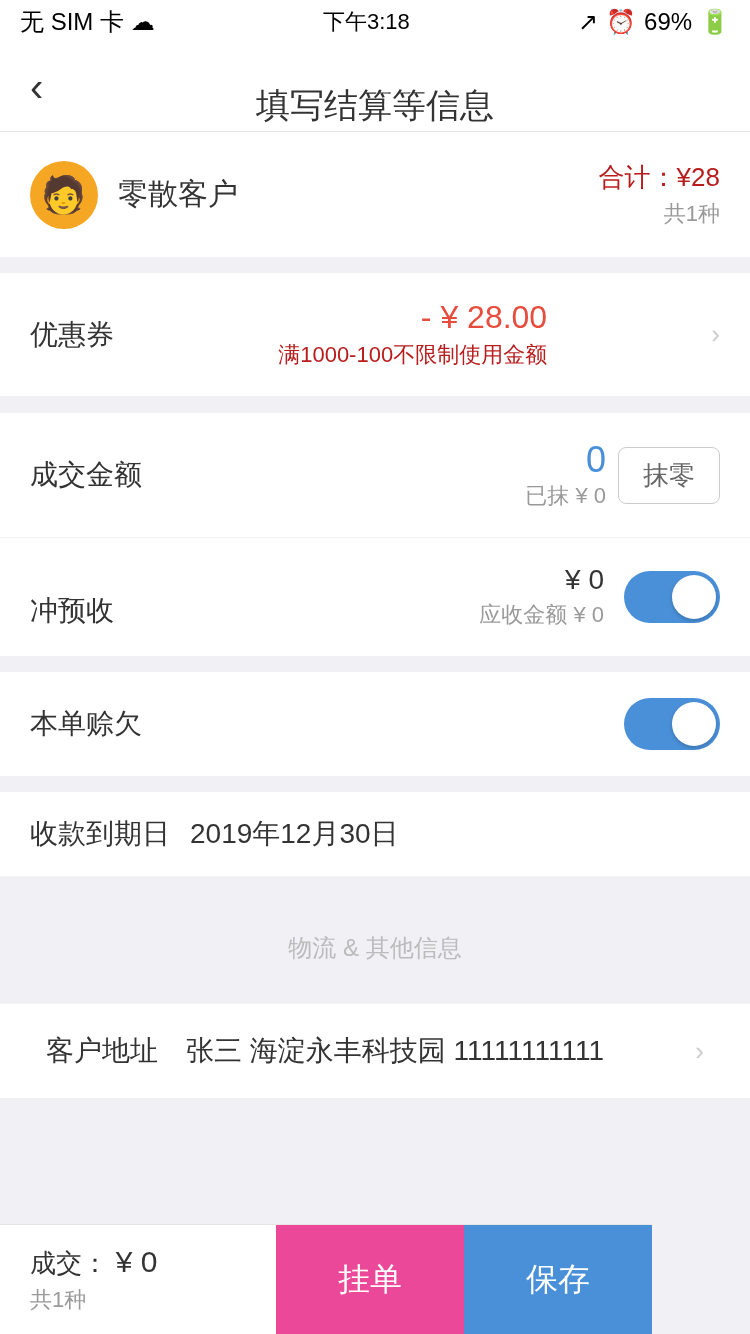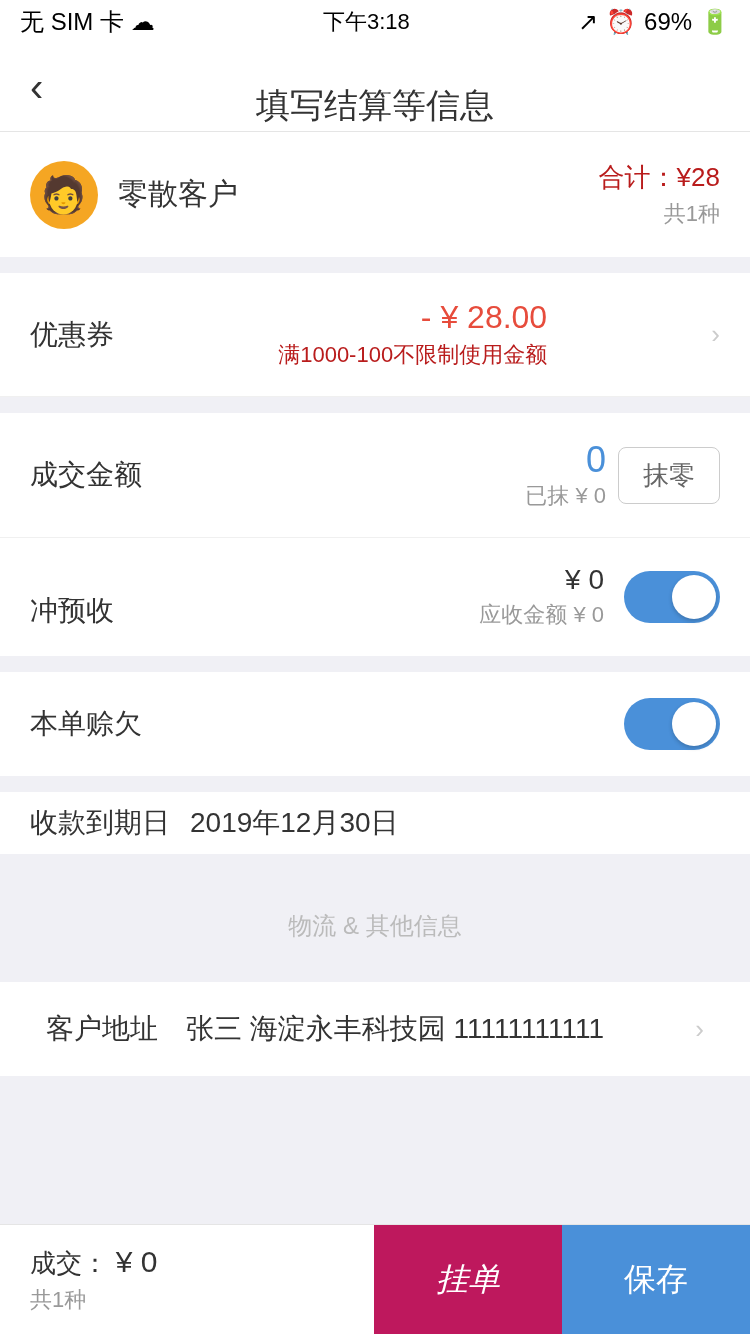--- a/index.html
+++ b/index.html
@@ -175,21 +175,21 @@
     }
     .chong-left { font-size: 28px; color: #333; }
     .chong-right-col { display: flex; align-items: center; gap: 20px; }
     .chong-amount-col { text-align: right; }
 
     
     .bottom-bar {
       position: fixed;
       bottom: 0;
       left: 0;
-      width: 750px;
+      width: 652px;
       height: 110px;
       background: #fff;
       display: flex;
       align-items: center;
       border-top: 1px solid #e5e5e5;
     }
     .bottom-info {
       flex: 1;
       padding: 0 30px;
     }
@@ -201,39 +201,39 @@
       width: 188px;
       font-size: 32px;
       font-weight: 500;
       color: #fff;
       border: none;
       cursor: pointer;
       display: flex;
       align-items: center;
       justify-content: center;
     }
-    .btn-pending { background: #be185d; font-style: italic; }
+    .btn-pending { background: #ec4899; }
     .btn-save { background: #4a90d9; }
 
     
     .address-row {
       display: flex;
       align-items: center;
       justify-content: space-between;
       padding: 28px 46px;
       background: #fff;
     }
     .address-label { font-size: 28px; color: #333; min-width: 120px; }
     .address-value { font-size: 28px; color: #333; flex: 1; margin-left: 20px; }
 
     
     .duedate-row {
       display: flex;
       align-items: center;
-      padding: 12px 30px;
+      padding: 23px 30px;
       background: #fff;
       font-size: 28px;
       color: #333;
     }
     .duedate-label { min-width: 160px; }
     .duedate-value { color: #333; }
   </style>
 </head>
 <body>
 

